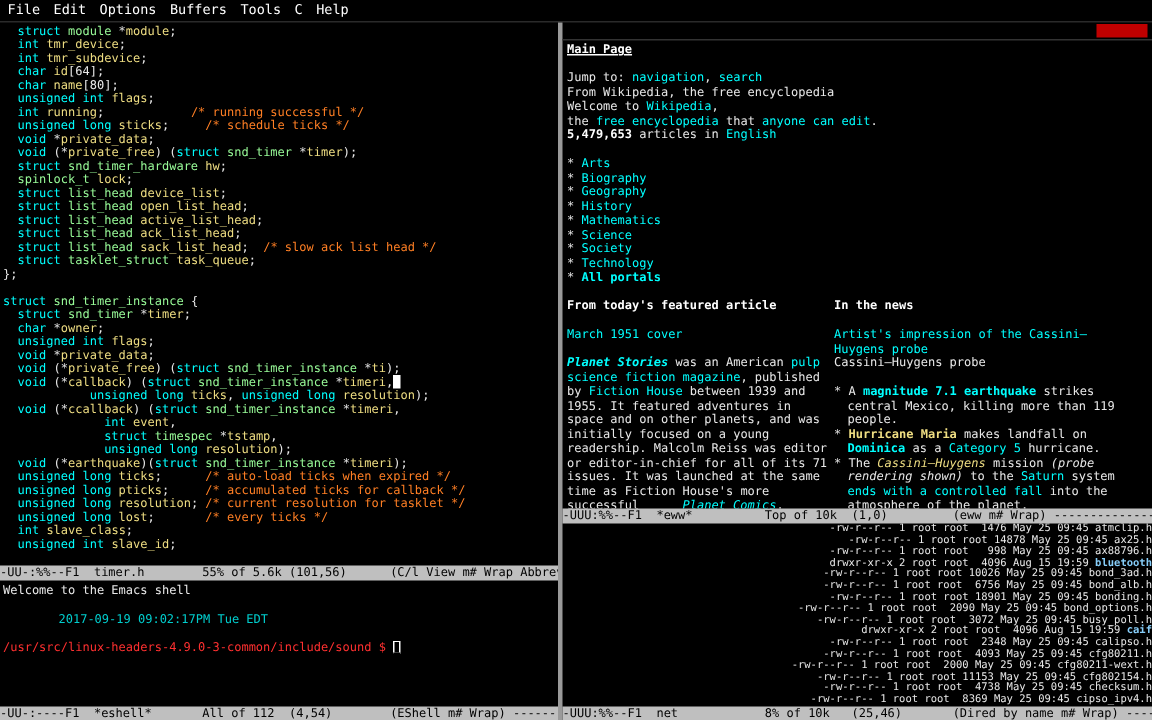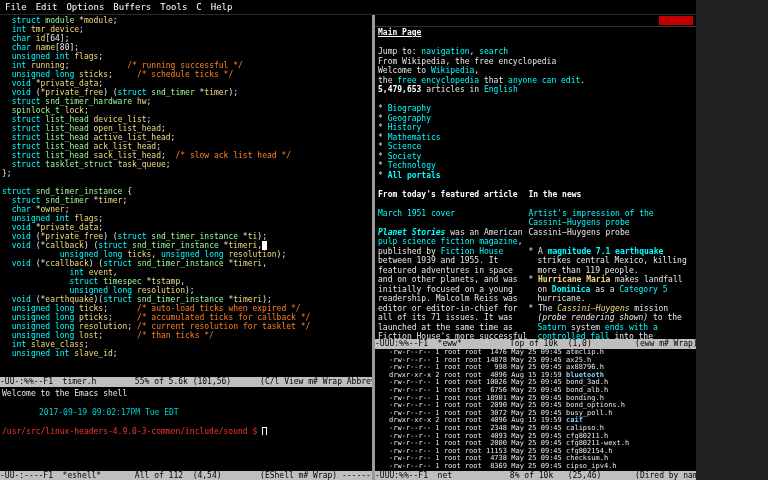--- a/index.html
+++ b/index.html
@@ -1,16 +1,16 @@
 <!DOCTYPE html>
 <html><head>
 <meta charset="utf-8">
 <style>
   html,body{margin:0;padding:0;background:#222;}
-  .screen{width:696px;height:480px;background:#000;position:relative;overflow:hidden;
+  .screen{width:768px;height:480px;background:#000;position:relative;overflow:hidden;
           font-family:"DejaVu Sans Mono",monospace;}
   .menubar{height:14px;background:#000;color:#fff;font-size:9px;line-height:14px;
            padding-left:5px;display:flex;gap:9px;border-bottom:1px solid #2a2a2a;}
   .menu-item{cursor:default;}
   .main{display:flex;height:466px;}
   .left{width:372px;display:flex;flex-direction:column;}
   .vdiv{width:3px;background:#9a9a9a;}
   .right{flex:1;display:flex;flex-direction:column;min-width:0;}
   .line{white-space:pre;height:auto;}
   .code{height:363px;padding:1px 0 0 2px;font-size:8px;line-height:9px;overflow:hidden;}
@@ -21,21 +21,21 @@
              position:relative;color:#fff;padding-left:2px;border-bottom:1px solid #333;}
   .redbox{position:absolute;right:3px;top:1px;width:34px;height:9px;background:#c00000;}
   .ewww{height:311px;padding:1px 2px 0 3px;font-size:8px;line-height:9.5px;overflow:hidden;}
   .ewwheading{color:#fff;font-weight:bold;text-decoration:underline;}
   .colhdr{color:#fff;font-weight:bold;white-space:pre;}
   .cols{display:flex;gap:0;text-decoration:underline;}
   .colA{width:178px;}
   .colB{width:196px;}
   .wrap .line{white-space:pre-wrap;}
   .hang .line{white-space:pre-wrap;padding-left:9px;text-indent:-9px;}
-  .diredw{height:122px;font-size:7px;line-height:7.6px;padding-left:14px;overflow:hidden;}
+  .diredw{height:122px;font-size:7px;line-height:7.6px;padding-left:14px;overflow:hidden;text-align:right;}
   
   .s-df{color:#e8e8e8;}
   .s-b{color:#ffffff;font-weight:bold;}
   .s-k{color:#00ffff;}
   .s-t{color:#98fb98;}
   .s-v{color:#eedd82;}
   .s-c{color:#ff7f24;}
   .s-cy{color:#00cdcd;margin-left:37px;}
   .s-red{color:#ff3030;}
   .s-cur{background:#ffffff;color:#000;}
@@ -64,20 +64,21 @@
       <span class="menu-item">C</span>
       <span class="menu-item">Help</span>
     </div>
 
   <div class="main">
 
     <div class="left">
       <div class="code">
           <div class="line"><span class="s-k">  struct</span><span class="s-df"> </span><span class="s-t">module</span><span class="s-df"> *</span><span class="s-v">module</span><span class="s-df">;</span></div>
           <div class="line"><span class="s-k">  int</span><span class="s-df"> </span><span class="s-v">tmr_device</span><span class="s-df">;</span></div>
+          <div class="line"><span class="s-k">  int</span><span class="s-df"> </span><span class="s-v">tmr_subdevice</span><span class="s-df">;</span></div>
           <div class="line"><span class="s-k">  char</span><span class="s-df"> </span><span class="s-v">id</span><span class="s-df">[64];</span></div>
           <div class="line"><span class="s-k">  char</span><span class="s-df"> </span><span class="s-v">name</span><span class="s-df">[80];</span></div>
           <div class="line"><span class="s-k">  unsigned int</span><span class="s-df"> </span><span class="s-v">flags</span><span class="s-df">;</span></div>
           <div class="line"><span class="s-k">  int</span><span class="s-df"> </span><span class="s-v">running</span><span class="s-df">;            </span><span class="s-c">/* running successful */</span></div>
           <div class="line"><span class="s-k">  unsigned long</span><span class="s-df"> </span><span class="s-v">sticks</span><span class="s-df">;     </span><span class="s-c">/* schedule ticks */</span></div>
           <div class="line"><span class="s-k">  void</span><span class="s-df"> *</span><span class="s-v">private_data</span><span class="s-df">;</span></div>
           <div class="line"><span class="s-k">  void</span><span class="s-df"> (*</span><span class="s-v">private_free</span><span class="s-df">) (</span><span class="s-k">struct</span><span class="s-df"> </span><span class="s-t">snd_timer</span><span class="s-df"> *</span><span class="s-v">timer</span><span class="s-df">);</span></div>
           <div class="line"><span class="s-k">  struct</span><span class="s-df"> </span><span class="s-t">snd_timer_hardware</span><span class="s-df"> </span><span class="s-v">hw</span><span class="s-df">;</span></div>
           <div class="line"><span class="s-t">  spinlock_t</span><span class="s-df"> </span><span class="s-v">lock</span><span class="s-df">;</span></div>
           <div class="line"><span class="s-k">  struct</span><span class="s-df"> </span><span class="s-t">list_head</span><span class="s-df"> </span><span class="s-v">device_list</span><span class="s-df">;</span></div>
@@ -97,21 +98,21 @@
           <div class="line"><span class="s-k">  void</span><span class="s-df"> (*</span><span class="s-v">callback</span><span class="s-df">) (</span><span class="s-k">struct</span><span class="s-df"> </span><span class="s-t">snd_timer_instance</span><span class="s-df"> *</span><span class="s-v">timeri</span><span class="s-df">,</span><span class="s-cur"> </span></div>
           <div class="line"><span class="s-k">            unsigned long</span><span class="s-df"> </span><span class="s-v">ticks</span><span class="s-df">, </span><span class="s-k">unsigned long</span><span class="s-df"> </span><span class="s-v">resolution</span><span class="s-df">);</span></div>
           <div class="line"><span class="s-k">  void</span><span class="s-df"> (*</span><span class="s-v">ccallback</span><span class="s-df">) (</span><span class="s-k">struct</span><span class="s-df"> </span><span class="s-t">snd_timer_instance</span><span class="s-df"> *</span><span class="s-v">timeri</span><span class="s-df">,</span></div>
           <div class="line"><span class="s-k">              int</span><span class="s-df"> </span><span class="s-v">event</span><span class="s-df">,</span></div>
           <div class="line"><span class="s-k">              struct</span><span class="s-df"> </span><span class="s-t">timespec</span><span class="s-df"> *</span><span class="s-v">tstamp</span><span class="s-df">,</span></div>
           <div class="line"><span class="s-k">              unsigned long</span><span class="s-df"> </span><span class="s-v">resolution</span><span class="s-df">);</span></div>
           <div class="line"><span class="s-k">  void</span><span class="s-df"> (*</span><span class="s-v">earthquake</span><span class="s-df">)(</span><span class="s-k">struct</span><span class="s-df"> </span><span class="s-t">snd_timer_instance</span><span class="s-df"> *</span><span class="s-v">timeri</span><span class="s-df">);</span></div>
           <div class="line"><span class="s-k">  unsigned long</span><span class="s-df"> </span><span class="s-v">ticks</span><span class="s-df">;      </span><span class="s-c">/* auto-load ticks when expired */</span></div>
           <div class="line"><span class="s-k">  unsigned long</span><span class="s-df"> </span><span class="s-v">pticks</span><span class="s-df">;     </span><span class="s-c">/* accumulated ticks for callback */</span></div>
           <div class="line"><span class="s-k">  unsigned long</span><span class="s-df"> </span><span class="s-v">resolution</span><span class="s-df">; </span><span class="s-c">/* current resolution for tasklet */</span></div>
-          <div class="line"><span class="s-k">  unsigned long</span><span class="s-df"> </span><span class="s-v">lost</span><span class="s-df">;       </span><span class="s-c">/* than ticks */</span></div>
+          <div class="line"><span class="s-k">  unsigned long</span><span class="s-df"> </span><span class="s-v">lost</span><span class="s-df">;       </span><span class="s-c">/* every ticks */</span></div>
           <div class="line"><span class="s-k">  int</span><span class="s-df"> </span><span class="s-v">slave_class</span><span class="s-df">;</span></div>
           <div class="line"><span class="s-k">  unsigned int</span><span class="s-df"> </span><span class="s-v">slave_id</span><span class="s-df">;</span></div>
         </div>
       <div class="modeline">-UU-:%%--F1  timer.h        55% of 5.6k (101,56)      (C/l View m# Wrap Abbrev) --------------------------------------------------</div>
       <div class="eshellw">
           <div class="line"><span class="s-df">Welcome to the Emacs shell</span></div>
           <div class="line"><span class="s-df"> </span></div>
           <div class="line"><span class="s-cy">2017-09-19 09:02:17PM Tue EDT</span></div>
           <div class="line"><span class="s-df"> </span></div>
           <div class="line"><span class="s-red">/usr/src/linux-headers-4.9.0-3-common/include/sound $</span><span class="s-df"> </span><span class="s-hcur"> </span></div>
@@ -132,20 +133,21 @@
         <div>
             <div class="line"><span class="s-df"> </span></div>
             <div class="line"><span class="s-df">Jump to: </span><span class="s-lk">navigation</span><span class="s-df">, </span><span class="s-lk">search</span></div>
             <div class="line"><span class="s-df">From Wikipedia, the free encyclopedia</span></div>
             <div class="line"><span class="s-df">Welcome to </span><span class="s-lk">Wikipedia</span><span class="s-df">,</span></div>
             <div class="line"><span class="s-df">the </span><span class="s-lk">free</span><span class="s-df"> </span><span class="s-lk">encyclopedia</span><span class="s-df"> that </span><span class="s-lk">anyone can edit</span><span class="s-df">.</span></div>
             <div class="line"><span class="s-b">5,479,653</span><span class="s-df"> articles in </span><span class="s-lk">English</span></div>
             <div class="line"><span class="s-df"> </span></div>
           </div>
         <div>
+            <div class="line"><span class="s-df">* </span><span class="s-lk">Arts</span></div>
             <div class="line"><span class="s-df">* </span><span class="s-lk">Biography</span></div>
             <div class="line"><span class="s-df">* </span><span class="s-lk">Geography</span></div>
             <div class="line"><span class="s-df">* </span><span class="s-lk">History</span></div>
             <div class="line"><span class="s-df">* </span><span class="s-lk">Mathematics</span></div>
             <div class="line"><span class="s-df">* </span><span class="s-lk">Science</span></div>
             <div class="line"><span class="s-df">* </span><span class="s-lk">Society</span></div>
             <div class="line"><span class="s-df">* </span><span class="s-lk">Technology</span></div>
             <div class="line"><span class="s-df">* </span><span class="s-lkb">All portals</span></div>
             <div class="line"><span class="s-df"> </span></div>
           </div>

